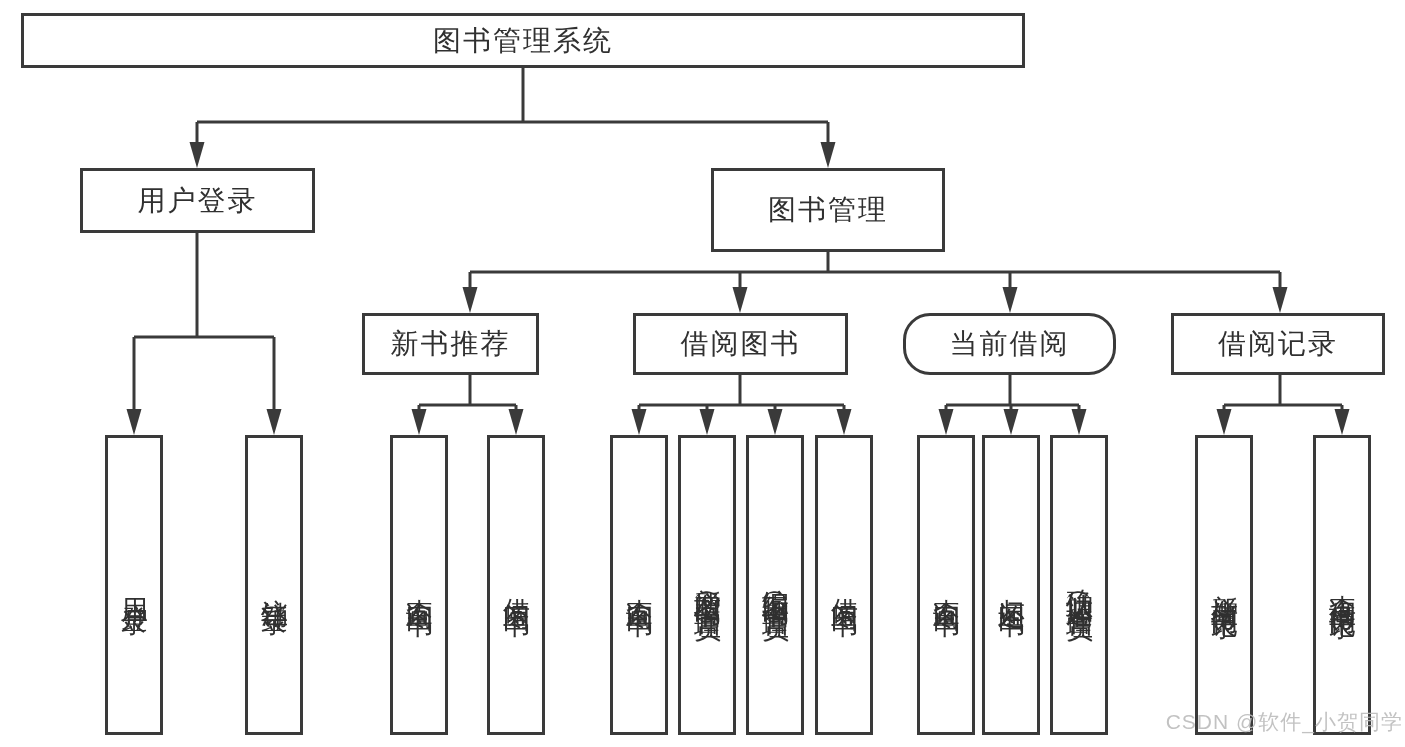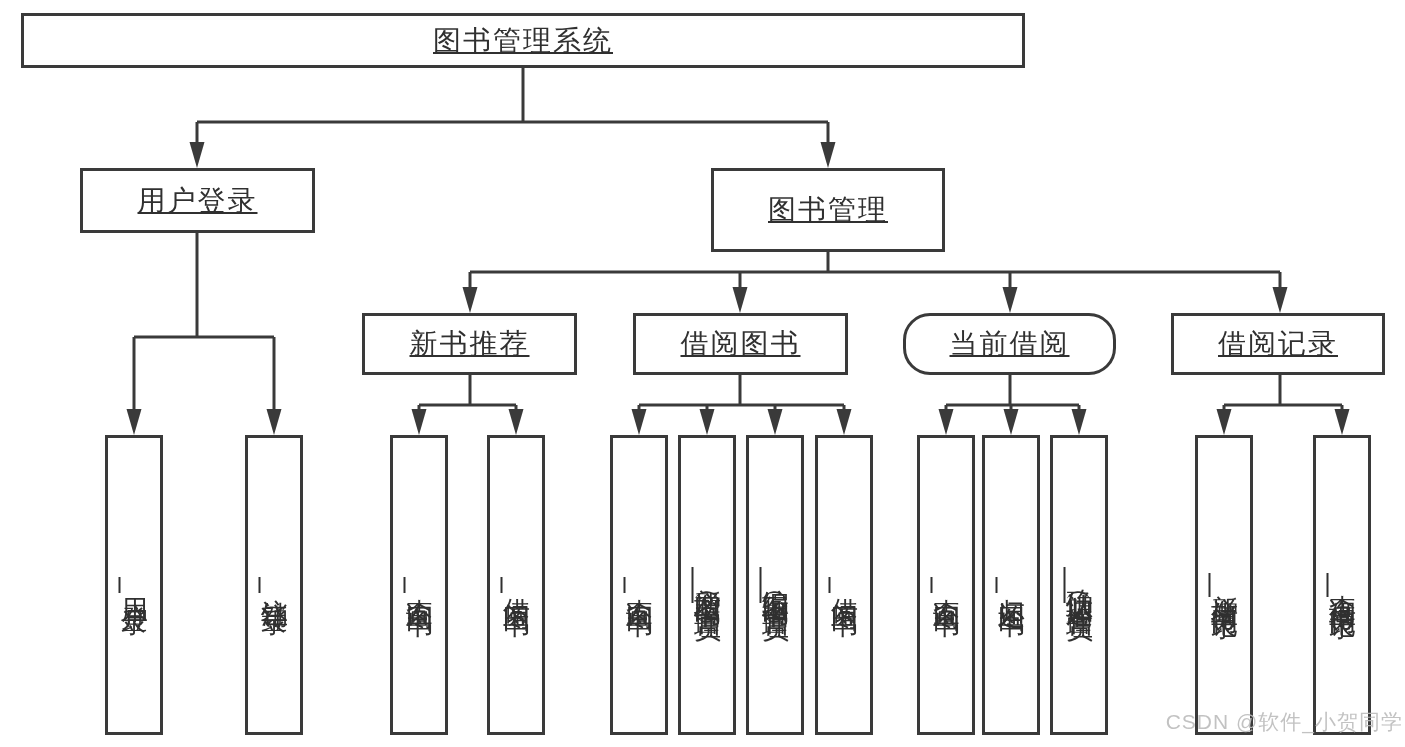--- a/index.html
+++ b/index.html
@@ -38,21 +38,20 @@
   .node{
     position:absolute;
     box-sizing:border-box;
     background:#ffffff;
     border:3px solid var(--line);
     display:flex;
     align-items:center;
     justify-content:center;
     z-index:2;
     color:var(--text);
-    text-decoration:underline;
   }
   .hbox span{
     font-size:28px;
     letter-spacing:2px;
     white-space:nowrap;
     color:var(--text);
   }
   .leaf span{
     writing-mode:vertical-rl;
     text-orientation:mixed;
@@ -144,21 +143,21 @@
     <span>图书管理系统</span>
   </div>
 
   <div class="node hbox" style="left:80px;top:168px;width:235px;height:65px;">
     <span>用户登录</span>
   </div>
   <div class="node hbox" style="left:711px;top:168px;width:234px;height:84px;">
     <span>图书管理</span>
   </div>
 
-  <div class="node hbox" style="left:362px;top:313px;width:215px;height:62px;">
+  <div class="node hbox" style="left:362px;top:313px;width:177px;height:62px;">
     <span>新书推荐</span>
   </div>
   <div class="node hbox" style="left:633px;top:313px;width:215px;height:62px;">
     <span>借阅图书</span>
   </div>
   <div class="node hbox" style="left:903px;top:313px;width:213px;height:62px;border-radius:27px;">
     <span>当前借阅</span>
   </div>
   <div class="node hbox" style="left:1171px;top:313px;width:214px;height:62px;">
     <span>借阅记录</span>

